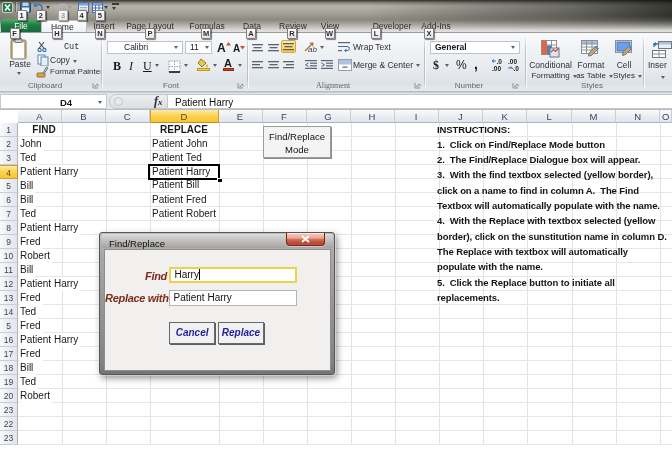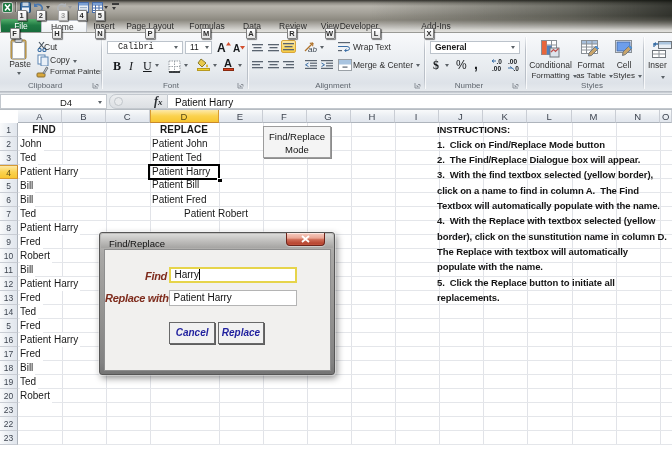--- a/index.html
+++ b/index.html
@@ -111,58 +111,58 @@
     </div>
 
   <div class="tab" id="tab-file" style="left:1px; width:40px;">File</div>
   <div class="tab" id="tab-home" style="left:41px; width:46px; text-align:left; padding-left:9px;">Home</div>
   <div class="tab" style="left:74px; width:60px;">Insert</div>
   <div class="tab" style="left:120px; width:60px;">Page Layout</div>
   <div class="tab" style="left:177px; width:60px;">Formulas</div>
   <div class="tab" style="left:222px; width:60px;">Data</div>
   <div class="tab" style="left:263px; width:60px;">Review</div>
   <div class="tab" style="left:300px; width:60px;">View</div>
-  <div class="tab" style="left:329px; width:60px;text-align:center;">Developer</div>
+  <div class="tab" style="left:362px; width:60px;text-align:center;">Developer</div>
   <div class="tab" style="left:406px; width:60px;">Add-Ins</div>
   <div class="abs" id="tabline"></div>
 
   <div class="abs" id="ribbon"></div>
   <div class="abs" id="ribbonbot"></div>
   <div id="ribboncontent">
       <svg class="icon" style="left:9px;top:38px;" width="20" height="22" viewBox="0 0 20 22">
         <rect x="2" y="2" width="15" height="19" rx="1.5" fill="#d9b05c" stroke="#9a7a35"></rect>
         <rect x="3.5" y="4" width="12" height="16.5" fill="#fdfdfd" stroke="#b0b4b8"></rect>
         <rect x="6" y="0.5" width="7" height="4" rx="1" fill="#cfd3d8" stroke="#70767c"></rect>
       </svg>
       <div class="rtxt" style="left:4px;top:59px;width:32px;text-align:center;">Paste</div>
       <div class="cdn" style="left:17px;top:72px;"></div>
       <svg class="icon" style="left:37px;top:41px;" width="11" height="11" viewBox="0 0 11 11">
         <path d="M2 1 L7.5 8 M7 1 L1.5 8" stroke="#4a5560" stroke-width="1.2" fill="none"></path>
         <circle cx="2.6" cy="9" r="1.6" fill="none" stroke="#3a6ea5" stroke-width="1.1"></circle>
         <circle cx="7.4" cy="9" r="1.6" fill="none" stroke="#3a6ea5" stroke-width="1.1"></circle>
       </svg>
-      <div class="rtxt" style="left:44px;top:42px;">Cut</div>
+      <div class="rtxt" style="left:64px;top:42px;font-family:Liberation Mono, monospace;">Cut</div>
       <svg class="icon" style="left:37px;top:54px;" width="12" height="12" viewBox="0 0 12 12">
         <rect x="1" y="1" width="7" height="9" fill="#fff" stroke="#5b84b1"></rect>
         <rect x="4" y="3" width="7" height="9" fill="#e9f0f8" stroke="#5b84b1"></rect>
       </svg>
       <div class="rtxt" style="left:50px;top:55px;">Copy</div>
       <div class="cdn" style="left:73px;top:60px;"></div>
       <svg class="icon" style="left:36px;top:66px;" width="13" height="12" viewBox="0 0 13 12">
         <rect x="1" y="7" width="8" height="4" rx="1" fill="#d8a83c" stroke="#8a6f33"></rect>
         <path d="M8 8 L12 2 L10.5 1 L7 7 Z" fill="#c8cdd3" stroke="#70767c"></path>
       </svg>
       <div class="rtxt" style="left:50px;top:67px;font-size:8px;">Format Painter</div>
       <div class="gsep" style="left:101px;"></div>
       <div class="glabel" style="left:5px;width:80px;">Clipboard</div>
       <svg class="launch" style="left:92px;top:82px;" width="8" height="8">
         <path d="M1 1 L1 6 L6 6" stroke="#8d939b" fill="none"></path>
         <path d="M3 3 L3 4.5 L4.5 4.5 M4 2.5 L6 2.5 L6 4.5" stroke="#8d939b" fill="none"></path>
       </svg>
-      <div class="combo" style="left:107px;top:41px;width:76px;height:13px;line-height:11px;padding-left:10px;font-family:Liberation Mono, monospace;">Calibri</div>
+      <div class="combo" style="left:107px;top:41px;width:76px;height:13px;line-height:11px;padding-left:16px;">Calibri</div>
       <div class="cdn" style="left:174px;top:46px;"></div>
       <div class="combo" style="left:185px;top:41px;width:27px;height:13px;line-height:11px;padding-left:4px;">11</div>
       <div class="cdn" style="left:205px;top:46px;"></div>
       <div class="rtxt" style="left:217px;top:41px;font-size:12px;font-weight:bold;color:#16191c;">A</div>
       <svg class="icon" style="left:226px;top:42px;" width="5" height="4">
         <path d="M2.5 0 L5 3.5 L0 3.5 Z" fill="#d34f2e"></path>
       </svg>
       <div class="rtxt" style="left:233px;top:43px;font-size:10px;font-weight:bold;color:#16191c;">A</div>
       <svg class="icon" style="left:240px;top:46px;" width="5" height="4">
         <path d="M2.5 3.5 L5 0 L0 0 Z" fill="#d34f2e"></path>
@@ -262,21 +262,21 @@
       </svg>
       <div class="rtxt" style="left:353px;top:42px;">Wrap Text</div>
       <svg class="icon" style="left:338px;top:59px;" width="14" height="12">
         <rect x="0.5" y="0.5" width="13" height="11" fill="#fff" stroke="#9aa0a6"></rect>
         <rect x="1" y="1" width="12" height="4.5" fill="#a8c4e0"></rect>
         <rect x="4.5" y="7.5" width="5" height="1.2" fill="#5a6470"></rect>
       </svg>
       <div class="rtxt" style="left:353px;top:60px;">Merge &amp; Center</div>
       <div class="cdn" style="left:416px;top:64px;"></div>
       <div class="gsep" style="left:424px;"></div>
-      <div class="glabel" style="left:293px;width:80px;">Alignment</div>
+      <div class="glabel" style="left:293px;width:80px;font-family:Liberation Serif, serif;">Alignment</div>
       <svg class="launch" style="left:414px;top:82px;" width="8" height="8">
         <path d="M1 1 L1 6 L6 6" stroke="#8d939b" fill="none"></path>
         <path d="M3 3 L3 4.5 L4.5 4.5 M4 2.5 L6 2.5 L6 4.5" stroke="#8d939b" fill="none"></path>
       </svg>
       <div class="combo" style="left:430px;top:41px;width:90px;height:13px;line-height:11px;padding-left:4px;font-weight:bold;">General</div>
       <div class="cdn" style="left:511px;top:46px;"></div>
       <div class="rtxt" style="left:433px;top:58px;font-size:12px;font-weight:bold;color:#16191c;font-family:'Liberation Serif',serif;">$</div>
       <div class="cdn" style="left:445px;top:64px;"></div>
       <div class="rtxt" style="left:456px;top:58px;font-size:12px;color:#16191c;">%</div>
       <div class="rtxt" style="left:474px;top:56px;font-size:14px;font-weight:bold;color:#16191c;">,</div>
@@ -353,21 +353,21 @@
       <div class="kt" style="left:201px;top:28px;">M</div>
       <div class="kt" style="left:246px;top:28px;">A</div>
       <div class="kt" style="left:287px;top:28px;">R</div>
       <div class="kt" style="left:324.5px;top:28px;">W</div>
       <div class="kt" style="left:371px;top:28px;">L</div>
       <div class="kt" style="left:424px;top:28px;">X</div>
     </div>
 
   <div class="abs" id="fbar"></div>
   <div class="abs" id="namebox">
-      <div style="position:absolute;left:20px;top:2px;width:90px;text-align:center;font-size:9.5px;font-weight:normal;color:#1a1a1a;">D4</div>
+      <div style="position:absolute;left:20px;top:2px;width:90px;text-align:center;font-size:9.5px;font-weight:bold;color:#1a1a1a;">D4</div>
       <div class="cdn" style="left:97px; top:6px;"></div>
     </div>
   <div class="abs" id="fxpill">
       <div style="position:absolute;left:4px;top:2px;width:9px;height:9px;border:1px solid #c0c5ca;border-radius:50%;background:#e8eaec;"></div>
     </div>
   <div class="abs" style="left:154px;top:94px;width:15px;height:15px;font-size:12px;font-style:italic;font-weight:bold;color:#2b2f33;font-family:'Liberation Serif',serif;">f<span style="font-size:9px;">x</span></div>
   <div class="abs" id="farea">
       <span style="position:absolute;left:7px;top:2px;font-size:10px;color:#111;">Patient Harry</span>
     </div>
 
@@ -469,21 +469,21 @@
       <div class="cell" style="left:20px;top:333px;background:#fff;padding-right:2px;">Patient Harry</div>
       <div class="cell" style="left:20px;top:347px;background:#fff;padding-right:2px;">Fred</div>
       <div class="cell" style="left:20px;top:361px;background:#fff;padding-right:2px;">Bill</div>
       <div class="cell" style="left:20px;top:375px;background:#fff;padding-right:2px;">Ted</div>
       <div class="cell" style="left:20px;top:389px;background:#fff;padding-right:2px;">Robert</div>
       <div class="cell" style="left:152px;top:137px;">Patient John</div>
       <div class="cell" style="left:152px;top:151px;">Patient Ted</div>
       <div class="cell" style="left:152px;top:165px;">Patient Harry</div>
       <div class="cell" style="left:152px;top:178px;">Patient Bill</div>
       <div class="cell" style="left:152px;top:193px;">Patient Fred</div>
-      <div class="cell" style="left:152px;top:207px;padding-left:32px;">Patient Robert</div>
+      <div class="cell" style="left:152px;top:207px;">Patient Robert</div>
     </div>
 
   <div class="abs" style="left:437px; top:121.6px; width:240px; font-size:9.5px; letter-spacing:-0.1px; font-weight:bold; color:#141414; line-height:15.3px;">INSTRUCTIONS:<br>1.&nbsp;&nbsp;Click on Find/Replace Mode button<br>2.&nbsp;&nbsp;The Find/Replace Dialogue box will appear.<br>3.&nbsp;&nbsp;With the find textbox selected (yellow border),<br>click on a name to find in column A.&nbsp;&nbsp;The Find<br>Textbox will automatically populate with the name.<br>4.&nbsp;&nbsp;With the Replace with textbox selected (yellow<br>border), click on the sunstitution name in column D.<br>The Replace with textbox will automatically<br>populate with the name.<br>5.&nbsp;&nbsp;Click the Replace button to initiate all<br>replacements.</div>
 
   <div class="sbtn" style="left:263px; top:126px; width:68px; height:32px; line-height:13px; padding-top:3px;">Find/Replace<br>Mode</div>
 
   <div class="abs" style="left:148px; top:163.5px; width:71.5px; height:16.5px; border:2px solid #000;"></div>
   <div class="abs" style="left:218px; top:178.5px; width:3.5px; height:3.5px; background:#000; box-shadow:-1px -1px 0 #fff;"></div>
 
   <div class="abs" id="dlg">

